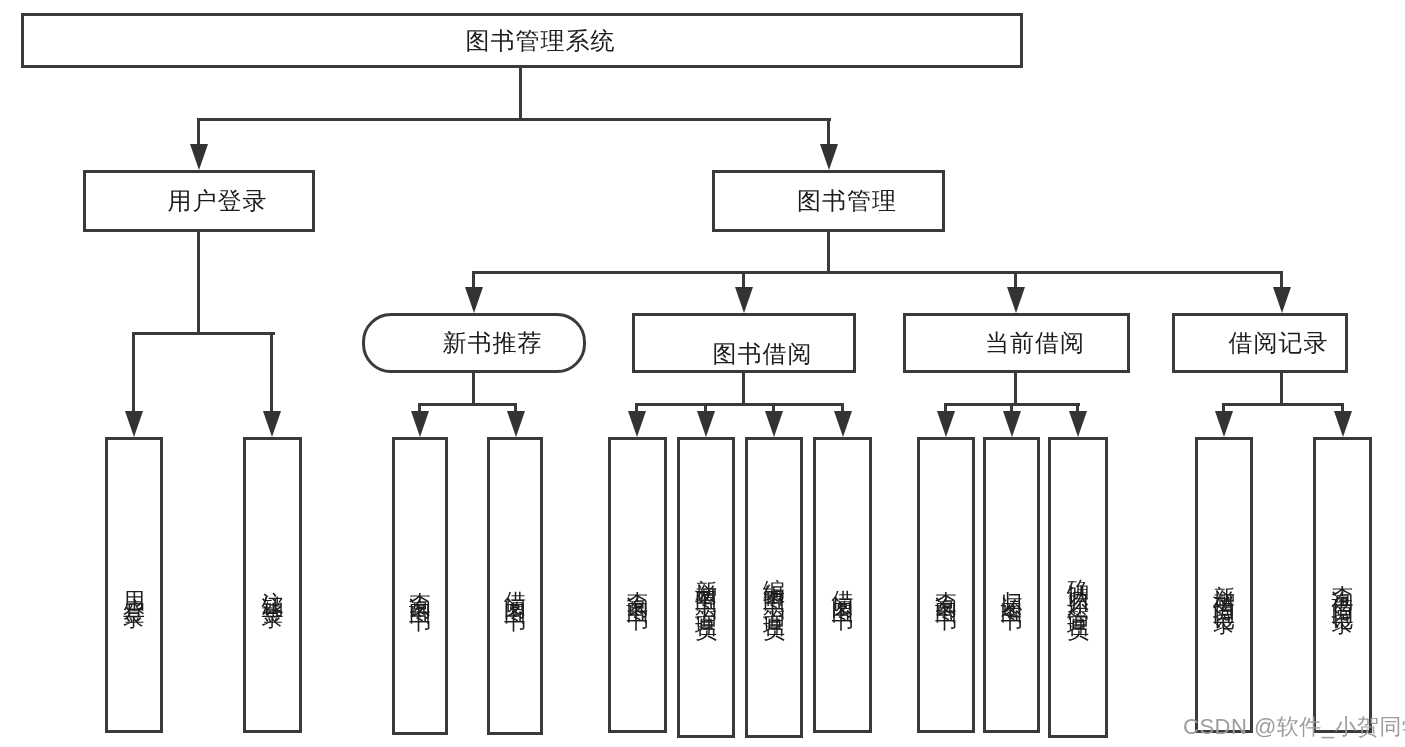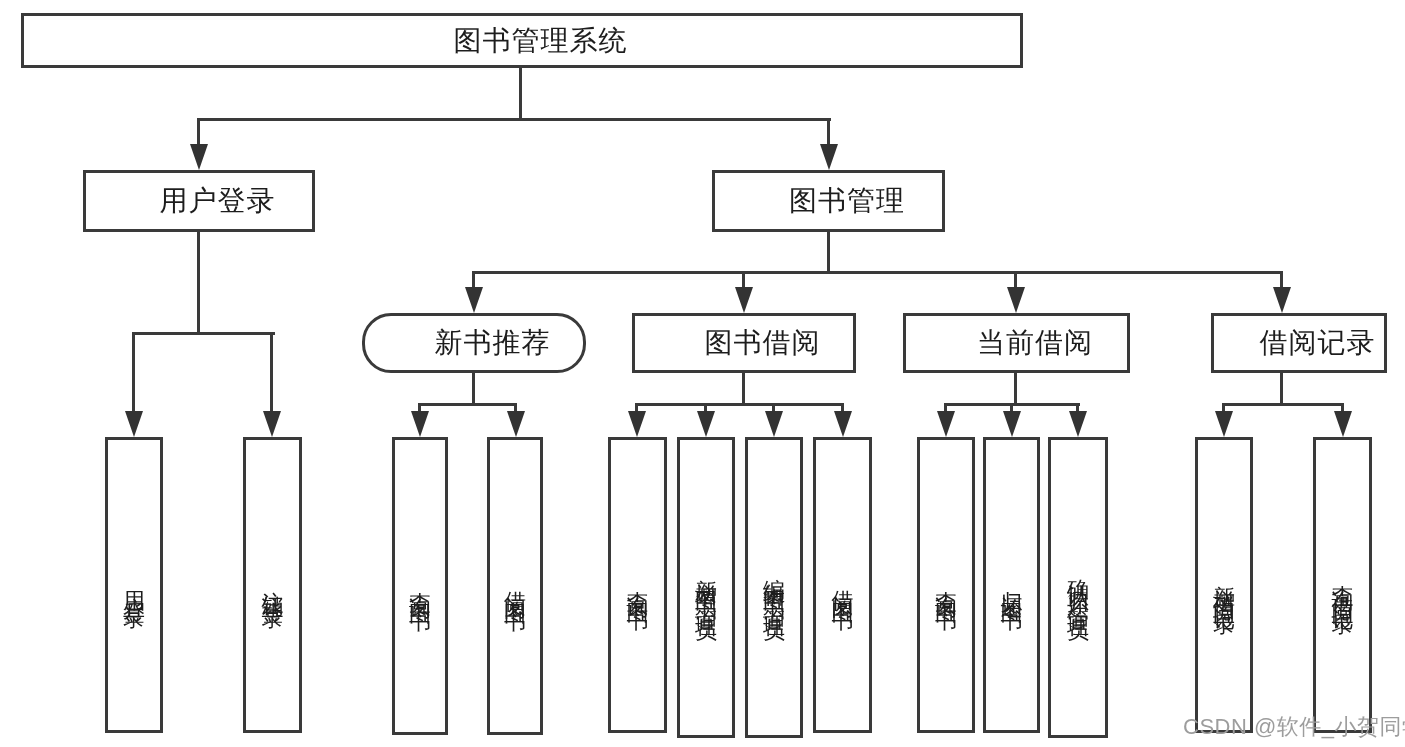--- a/index.html
+++ b/index.html
@@ -14,21 +14,21 @@
   .box {
     position: absolute;
     box-sizing: border-box;
     border: 3px solid #3a3a3a;
     background: #ffffff;
     display: flex;
     align-items: center;
     justify-content: center;
     color: #1d1d1d;
   }
-  .box.h { font-size: 28px; letter-spacing: 1px; white-space: nowrap; padding-left: 37px; }
+  .box.h { font-size: 24px; letter-spacing: 1px; white-space: nowrap; padding-left: 37px; }
   .box.v {
     writing-mode: vertical-rl;
     font-size: 22px;
     letter-spacing: 6px;
     line-height: 1;
   }
   .line {
     position: absolute;
     background: #3a3a3a;
   }
@@ -88,27 +88,27 @@
   <div class="line" style="left:742px; top:271px; width:3px; height:18px;"></div>
   <div class="tri" style="left:735px; top:287px;"></div>
   <div class="line" style="left:1014px; top:271px; width:3px; height:18px;"></div>
   <div class="tri" style="left:1007px; top:287px;"></div>
   <div class="line" style="left:1280px; top:271px; width:3px; height:18px;"></div>
   <div class="tri" style="left:1273px; top:287px;"></div>
 
   <div class="box h" style="left:362px; top:313px; width:224px; height:60px;border-radius:29px;">
     <span>新书推荐</span>
   </div>
-  <div class="box h" style="left:632px; top:313px; width:224px; height:60px;">
+  <div class="box h" style="left:632px; top:313px; width:224px; height:60px;align-items:flex-end;">
     <span>图书借阅</span>
   </div>
   <div class="box h" style="left:903px; top:313px; width:227px; height:60px;text-align:center;">
     <span>当前借阅</span>
   </div>
-  <div class="box h" style="left:1172px; top:313px; width:176px; height:60px;margin-left:39px;">
+  <div class="box h" style="left:1172px; top:313px; width:176px; height:60px;">
     <span>借阅记录</span>
   </div>
 
   <div class="line" style="left:472px; top:373px; width:3px; height:33px;"></div>
   <div class="line" style="left:418px; top:403px; width:99px; height:3px;"></div>
   <div class="line" style="left:418px; top:403px; width:3px; height:12px;"></div>
   <div class="tri" style="left:411px; top:411px;"></div>
   <div class="line" style="left:514px; top:403px; width:3px; height:12px;"></div>
   <div class="tri" style="left:507px; top:411px;"></div>
 

